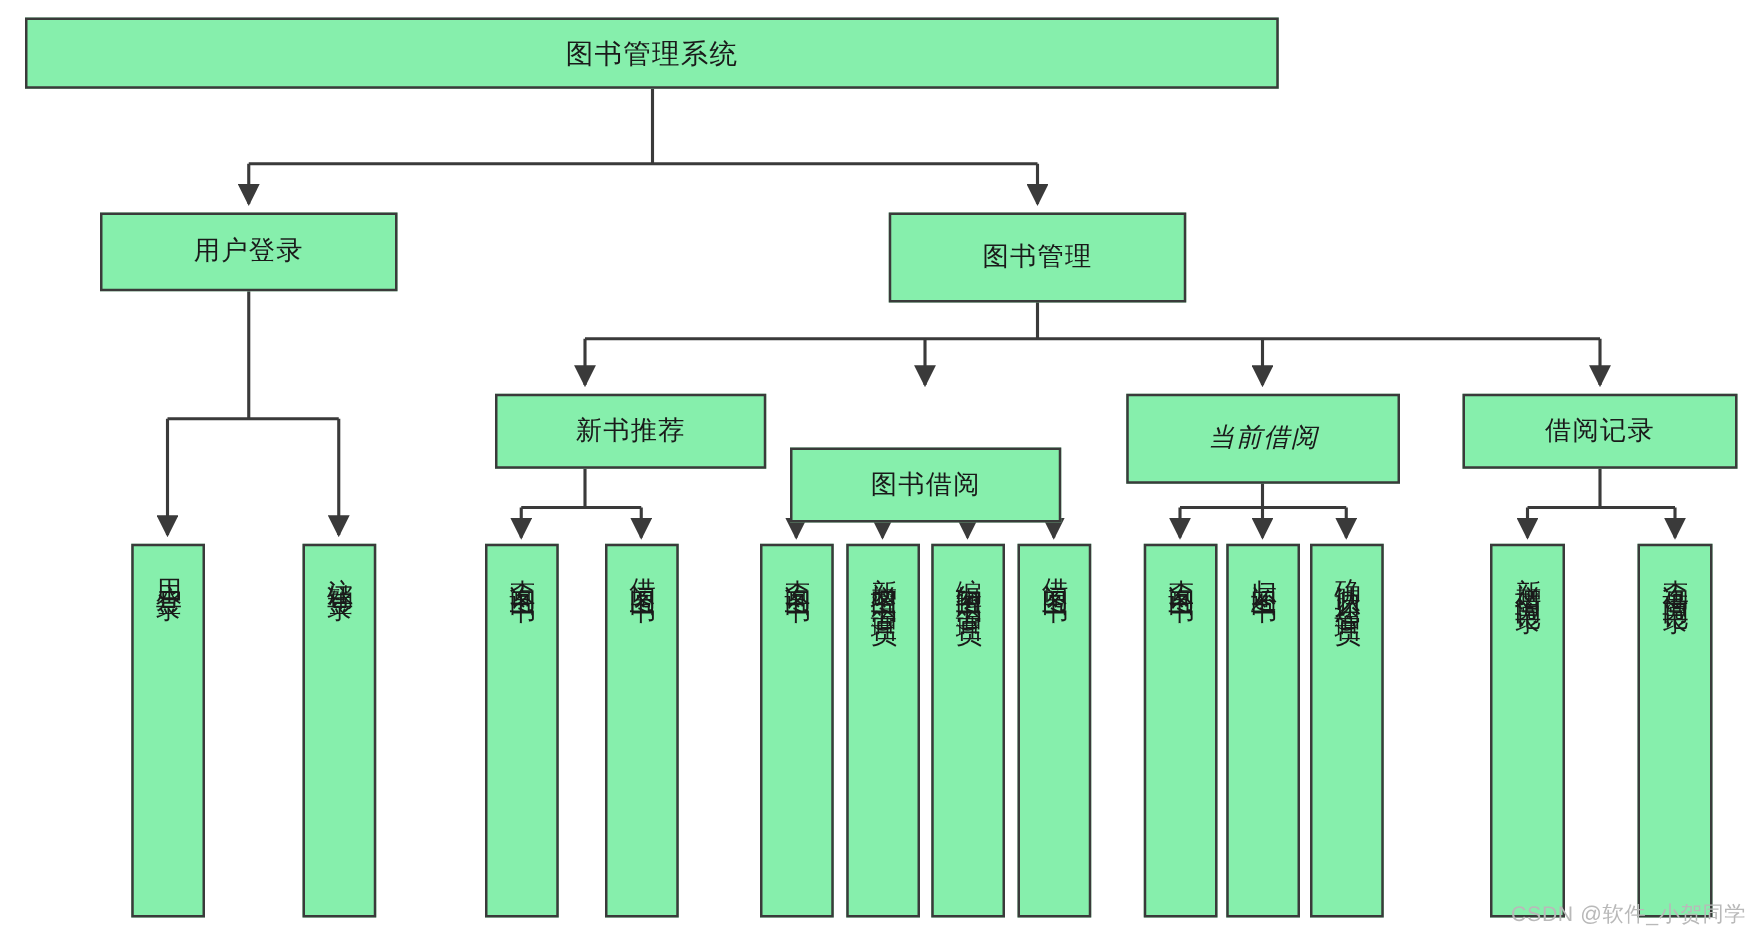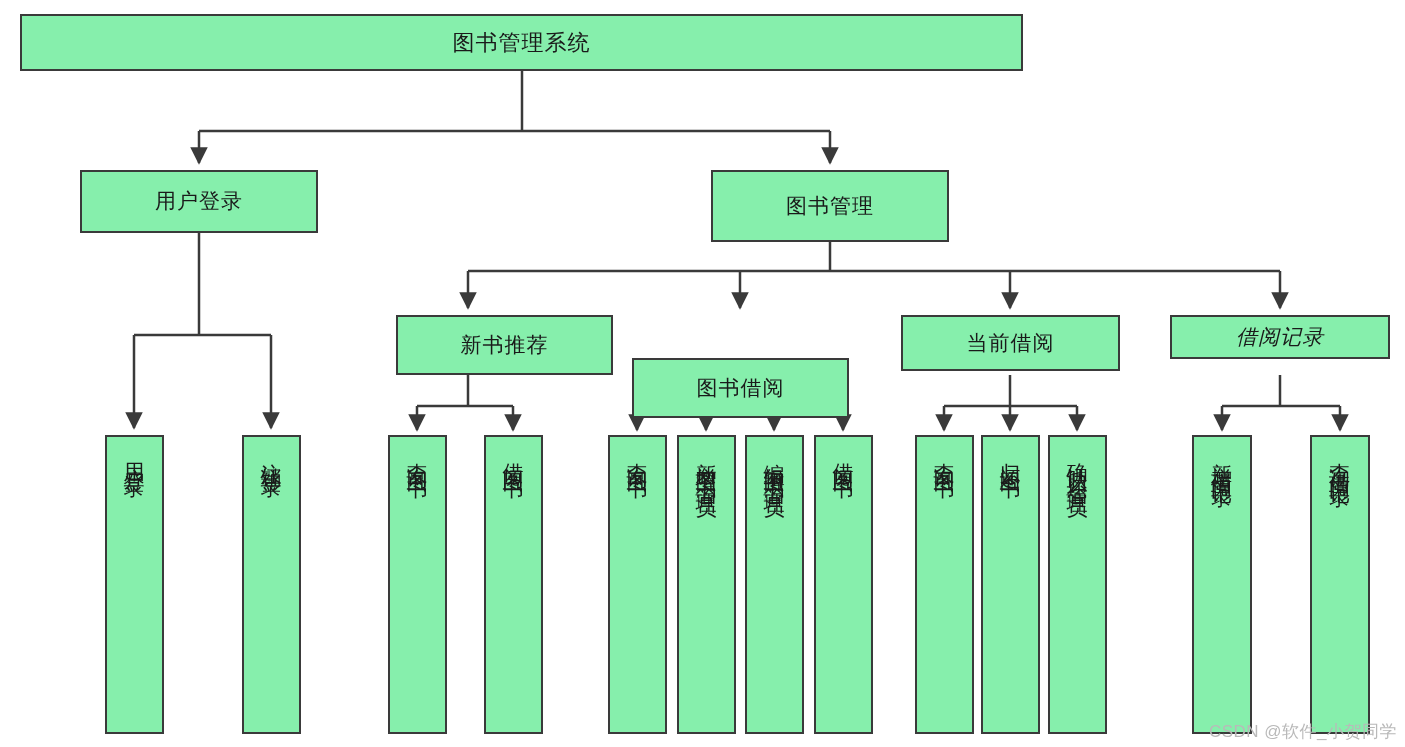--- a/index.html
+++ b/index.html
@@ -135,25 +135,25 @@
   </div>
 
   <div class="node horiz" style="left:360px; top:315px; width:217px; height:60px;margin-left:36px;">
     <span class="label">新书推荐</span>
   </div>
 
   <div class="node horiz" style="left:632px; top:315px; width:217px; height:60px;margin-top:43px;">
     <span class="label">图书借阅</span>
   </div>
 
-  <div class="node horiz" style="left:901px; top:315px; width:219px; height:56px;">
+  <div class="node horiz" style="left:901px; top:315px; width:219px; height:72px;font-style:italic;">
     <span class="label">当前借阅</span>
   </div>
 
-  <div class="node horiz" style="left:1170px; top:315px; width:220px; height:44px;font-style:italic;">
+  <div class="node horiz" style="left:1170px; top:315px; width:220px; height:60px;">
     <span class="label">借阅记录</span>
   </div>
 
   <div class="node vert" style="left:105px; top:435px; width:59px; height:299px;">
     <span class="label">用户登录</span>
   </div>
 
   <div class="node vert" style="left:242px; top:435px; width:59px; height:299px;">
     <span class="label">注销登录</span>
   </div>

